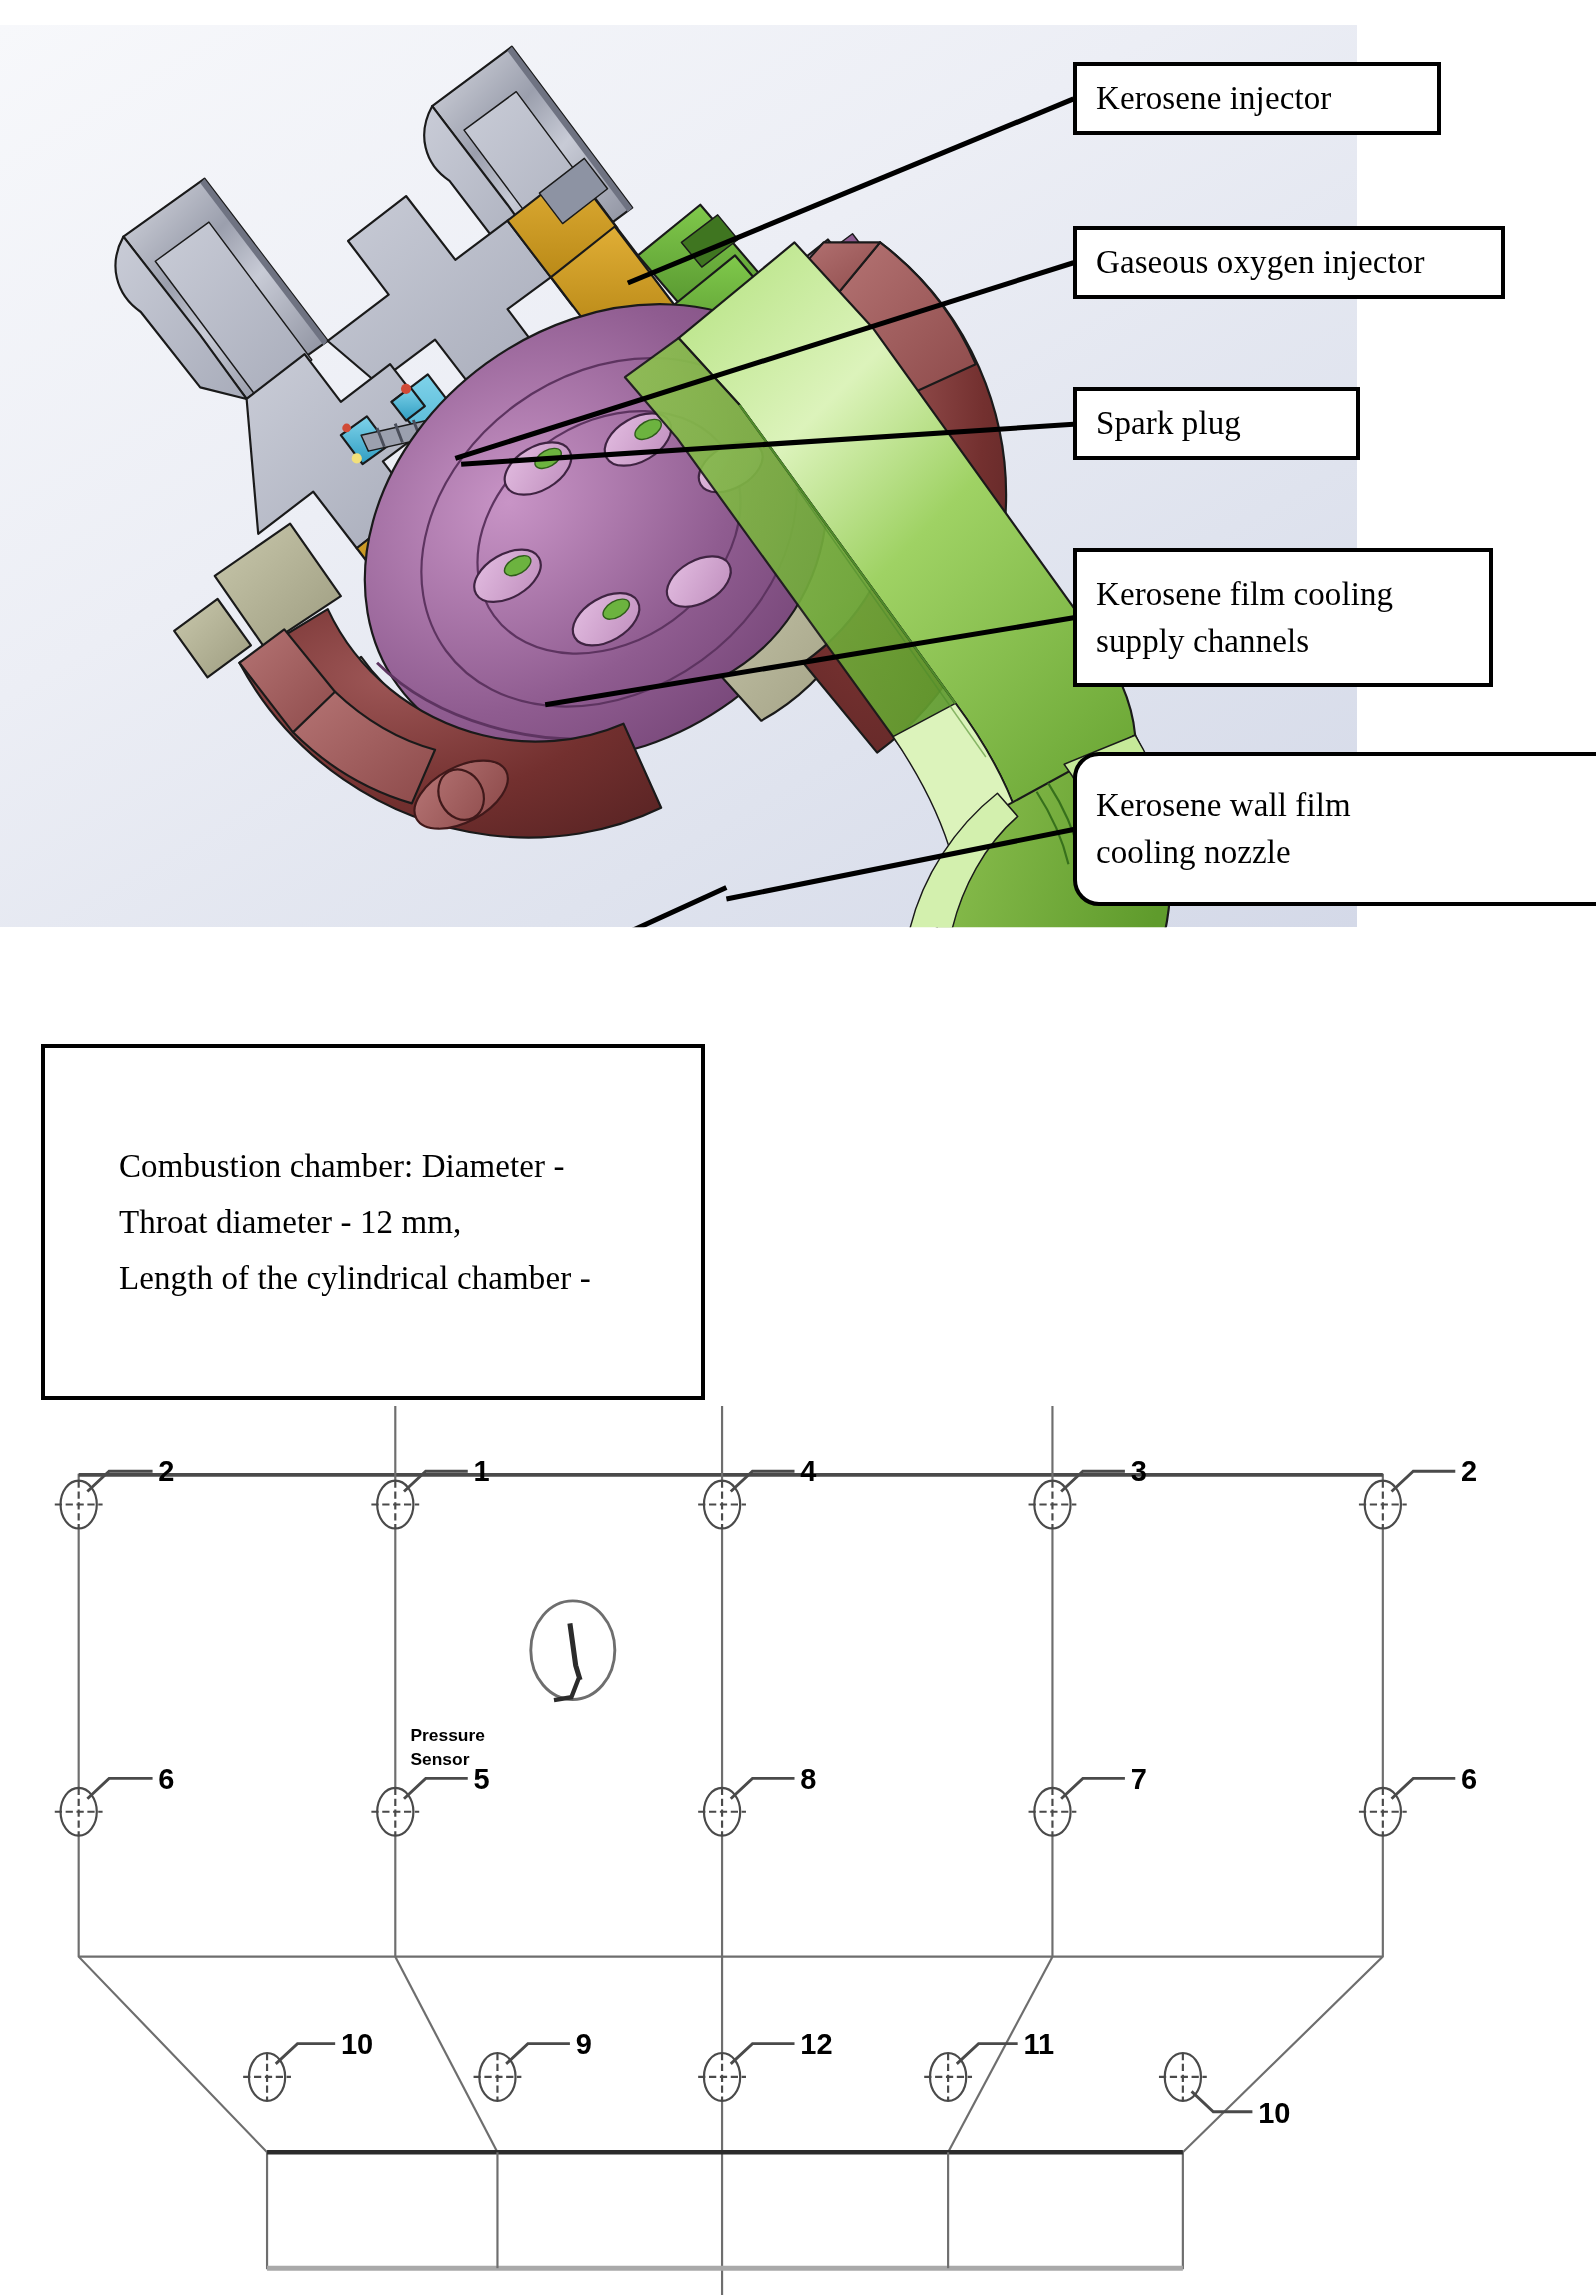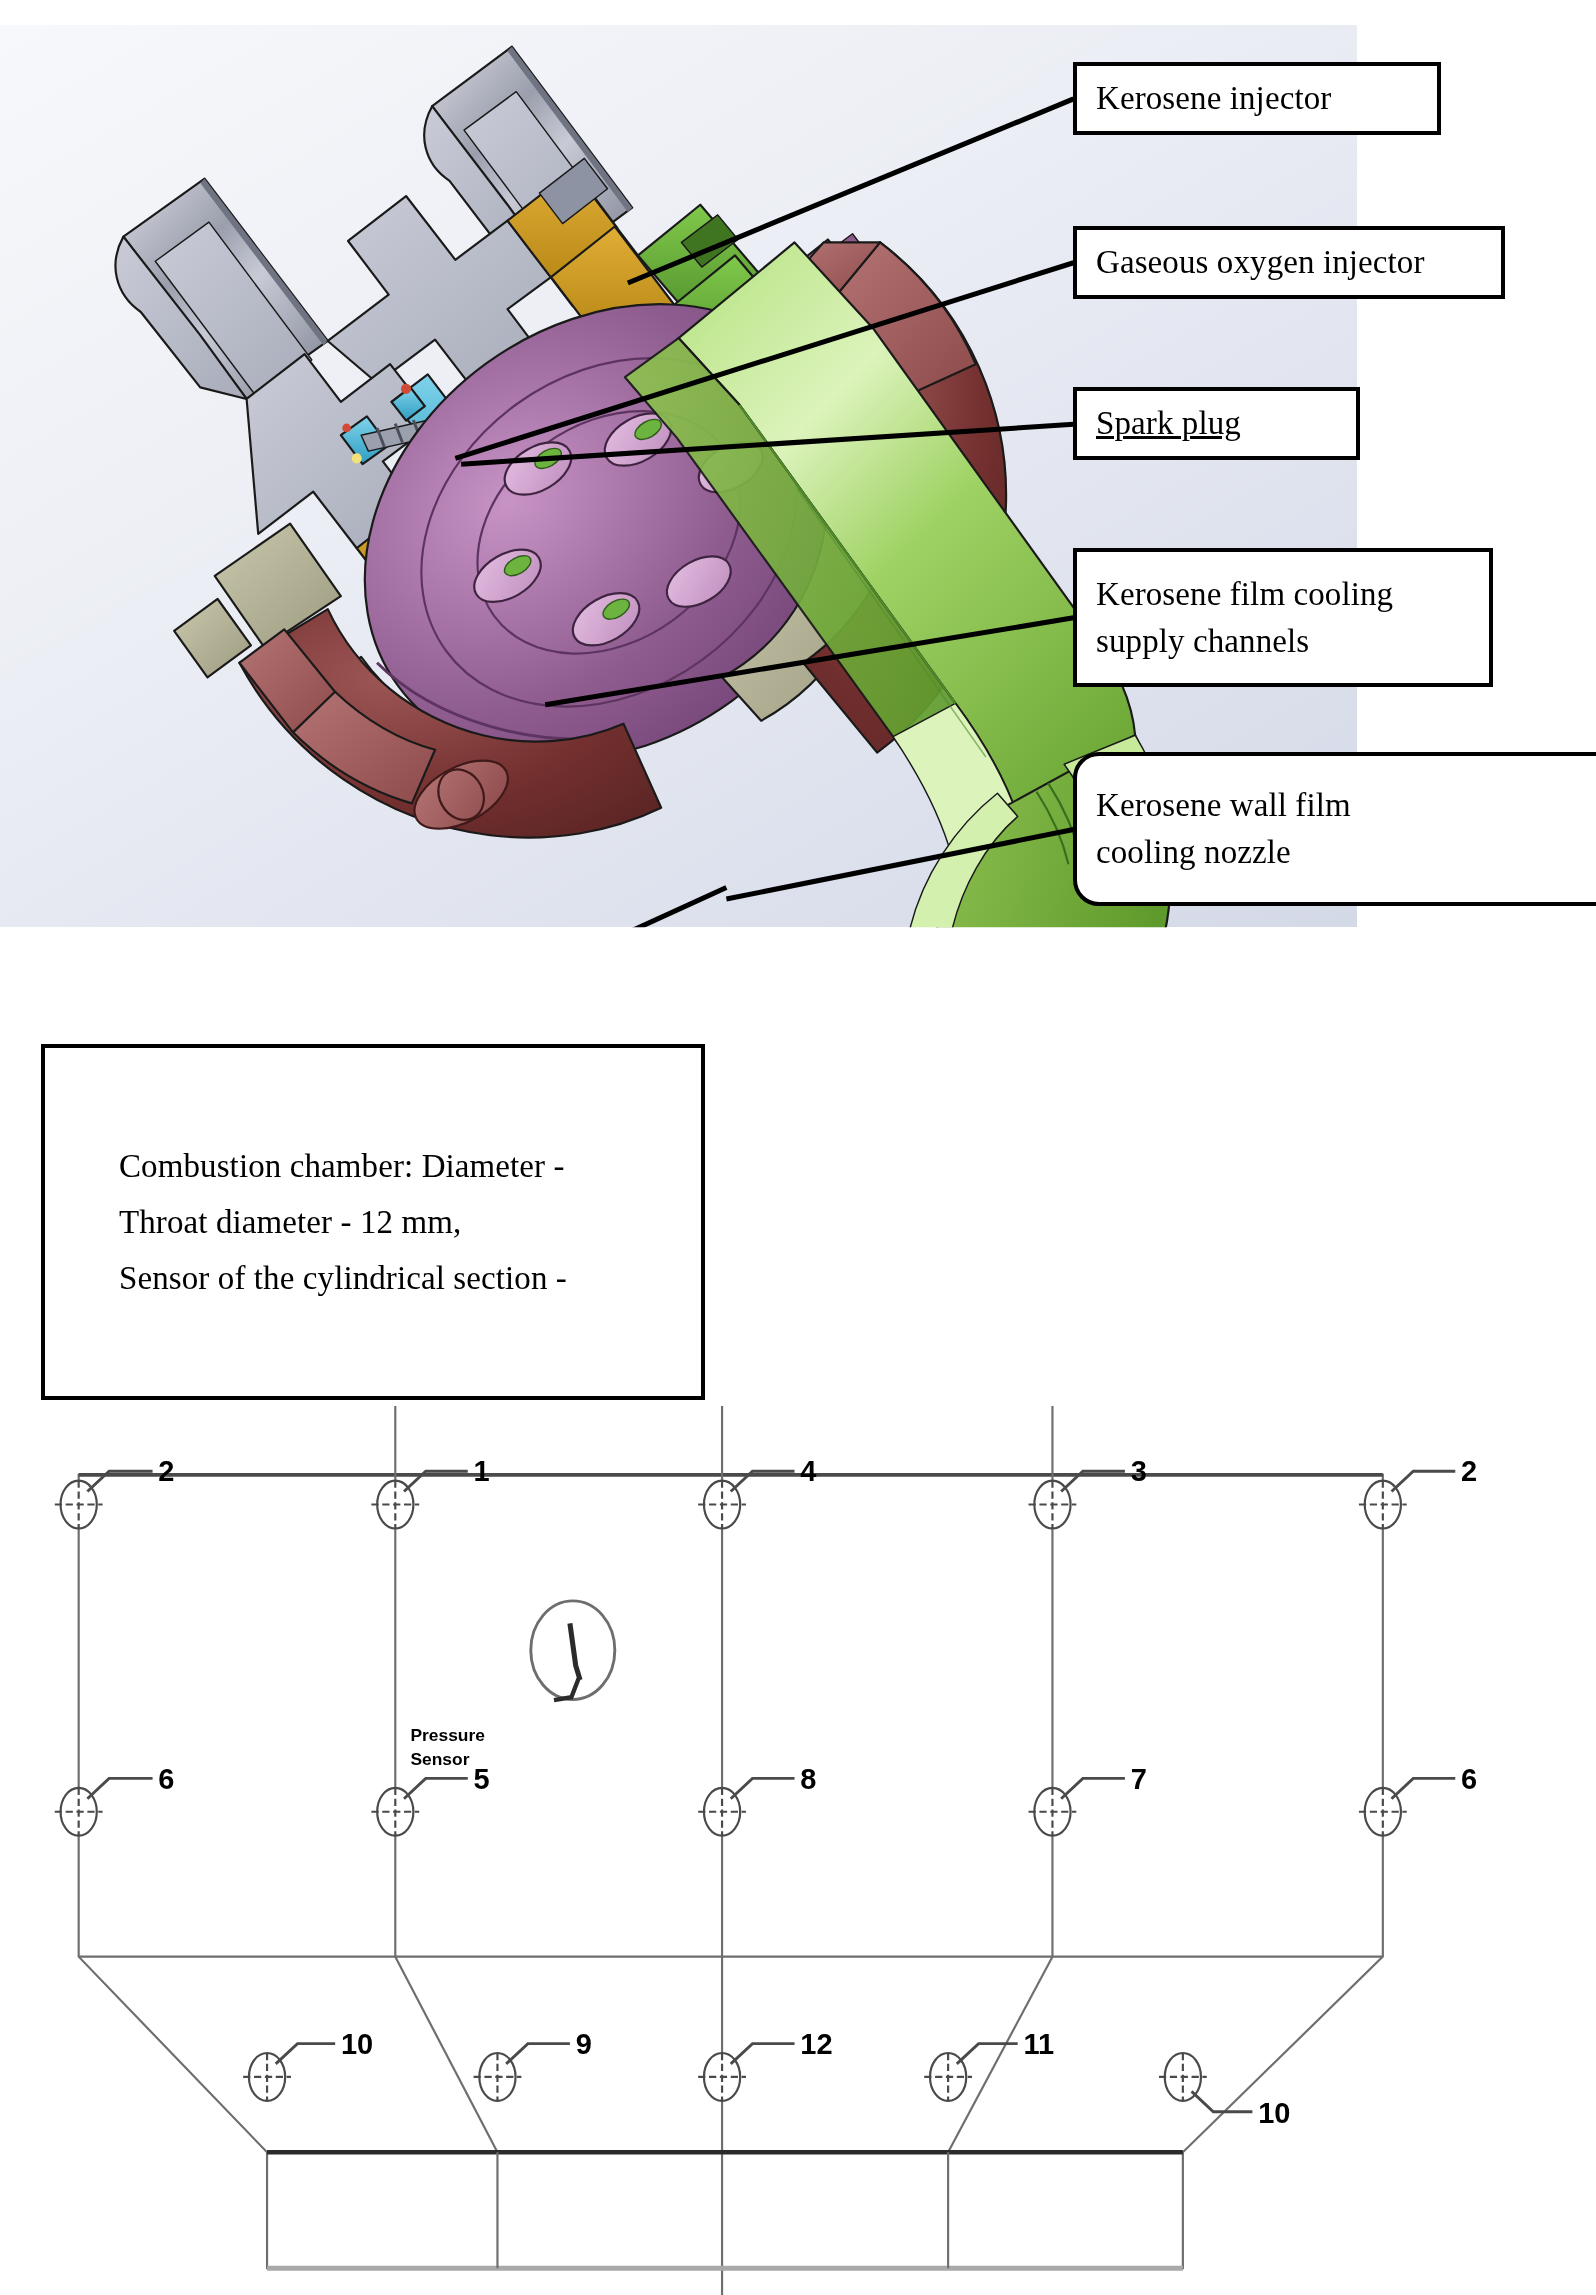--- a/index.html
+++ b/index.html
@@ -14,21 +14,21 @@
 
   
   .callout{position:absolute;background:#ffffff;border:4.3px solid #000;
       box-sizing:border-box;display:flex;align-items:center;}
   .callout .ctext{padding:0 19px;font-size:33px;line-height:1.42;letter-spacing:0.1px;}
   .callout.multi{align-items:center;}
   .callout.multi .ctext{padding:0 19px;}
 
   #co-kero-inj   {left:1073px;top:37px;  width:368px;height:73px;}
   #co-gox-inj    {left:1073px;top:201px; width:432px;height:73px;}
-  #co-spark      {left:1073px;top:362px; width:287px;height:73px;text-decoration:underline;}
+  #co-spark      {left:1073px;top:362px; width:287px;height:73px;}
   #co-film-ch    {left:1073px;top:523px; width:420px;height:139px;}
   #co-wall-film  {left:1073px;top:727px;width:567px;height:154px;border-radius:26px;}
   #co-chamber    {left:41px; top:1019px; width:664px;height:356px;padding-left:48px;}
   #co-chamber .ctext{font-size:33px;line-height:1.70;padding:0 26px;}
 
   
   #drawing-panel{position:absolute;left:0;top:1406px;width:1597px;height:889px;}
   #drawing-svg{position:absolute;left:0;top:0;}
   .portnum{font-family:"Liberation Sans",sans-serif;font-weight:bold;font-size:40px;fill:#000;}
   .pslabel{font-family:"Liberation Sans",sans-serif;font-weight:bold;font-size:24px;fill:#000;}
@@ -282,21 +282,21 @@
     <div class="ctext">
       <div>Kerosene wall film</div>
       <div>cooling nozzle</div>
     </div>
   </div>
 
   <div class="callout multi" id="co-chamber">
     <div class="ctext">
       <div>Combustion chamber: Diameter -</div>
       <div>Throat diameter - 12 mm,</div>
-      <div>Sensor of the cylindrical section -</div>
+      <div>Length of the cylindrical chamber -</div>
     </div>
   </div>
 </div>
 
 <div id="drawing-panel">
   <svg id="drawing-svg" width="1597" height="889" viewBox="0 0 2203 1227">
     <g fill="none" stroke="#6e6e6e" stroke-width="3">
 
       <path d="M 108,95 L 1908,95 L 1908,760 L 1632,1030 L 1308,1030 L 996,1030
                L 686,1030 L 368,1030 L 108,760 Z"></path>

